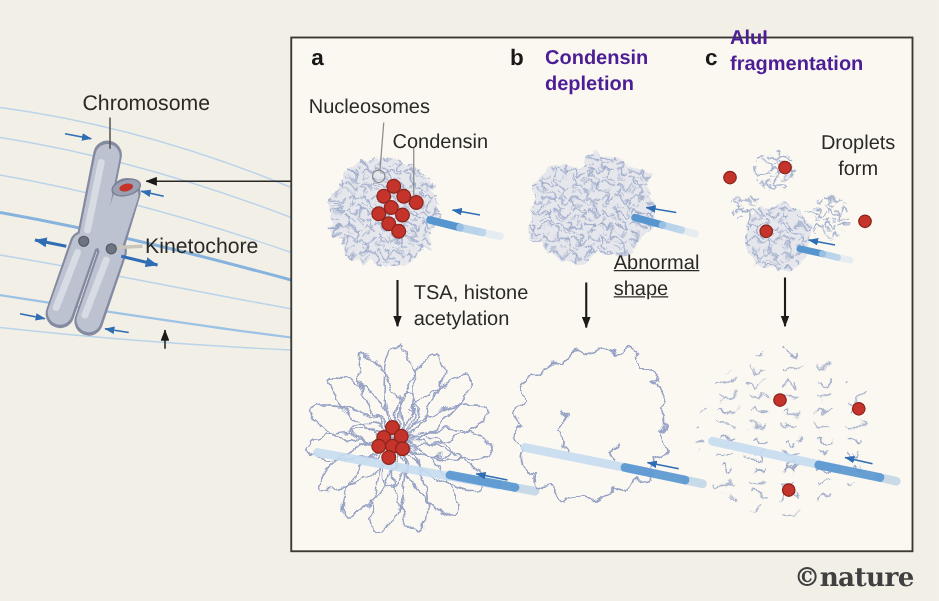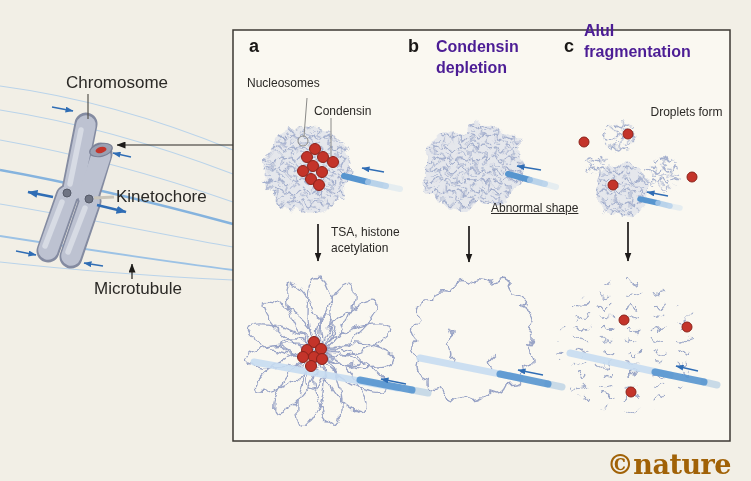--- a/index.html
+++ b/index.html
@@ -1,28 +1,28 @@
 <!DOCTYPE html>
 <html><head>
 <meta charset="utf-8">
 <style>
   html,body{margin:0;padding:0;background:#f2efe6;}
   .canvas{
     position:relative;width:751px;height:481px;background:#f2efe6;
     font-family:"Liberation Sans",sans-serif;color:#2b2926;overflow:hidden;
   }
   .scene{position:absolute;left:0;top:0;}
-  .label{position:absolute;font-size:12px;line-height:1.3;white-space:pre-line;}
+  .label{position:absolute;font-size:16px;line-height:1.3;white-space:pre-line;}
   .lg{font-size:17px;}
   .letter{position:absolute;font-weight:bold;font-size:18px;color:#1a1816;}
   .ptitle{position:absolute;font-weight:bold;font-size:16px;line-height:1.32;color:#4c1d95;}
   .credit{
     position:absolute;right:20px;top:449px;
-    font-family:"DejaVu Serif",serif;font-weight:bold;font-size:27px;
-    color:#a16207;letter-spacing:-0.5px;
+    font-family:"DejaVu Serif",serif;font-weight:bold;font-size:21px;
+    color:#404040;letter-spacing:-0.5px;
   }
 </style>
 </head>
 <body>
 
 <div class="canvas">
 
 <svg class="scene" width="751" height="481" viewBox="0 0 751 481" xmlns="http://www.w3.org/2000/svg">
   <defs>
     <filter id="rough" x="-25%" y="-25%" width="150%" height="150%">
@@ -295,21 +295,20 @@
     <g fill="#c4342a" stroke="#8c231b" stroke-width="1">
       <circle cx="624" cy="320" r="5"></circle>
           <circle cx="687" cy="327" r="5"></circle>
           <circle cx="631" cy="392" r="5"></circle>
     </g>
   </g>
 </svg>
 
 <div class="label lg" style="left:116px;top:186px;">Kinetochore</div>
 <div class="label lg" style="left:66px;top:72px;">Chromosome</div>
-<div class="label lg" style="left:94px;top:278px;">Microtubule</div>
 
 <div class="letter" style="left:249px;top:36px;">a</div>
 <div class="label" style="left:247px;top:76px;">Nucleosomes</div>
 <div class="label" style="left:331px;top:225px;width:112px;">TSA, histone acetylation</div>
 <div class="label" style="left:314px;top:104px;">Condensin</div>
 
 <div class="letter" style="left:408px;top:36px;">b</div>
 <div class="ptitle" style="left:436px;top:36px;width:110px;">Condensin depletion</div>
 <div class="label" style="left:491px;top:201px;width:95px;text-decoration:underline;">Abnormal shape</div>
 

